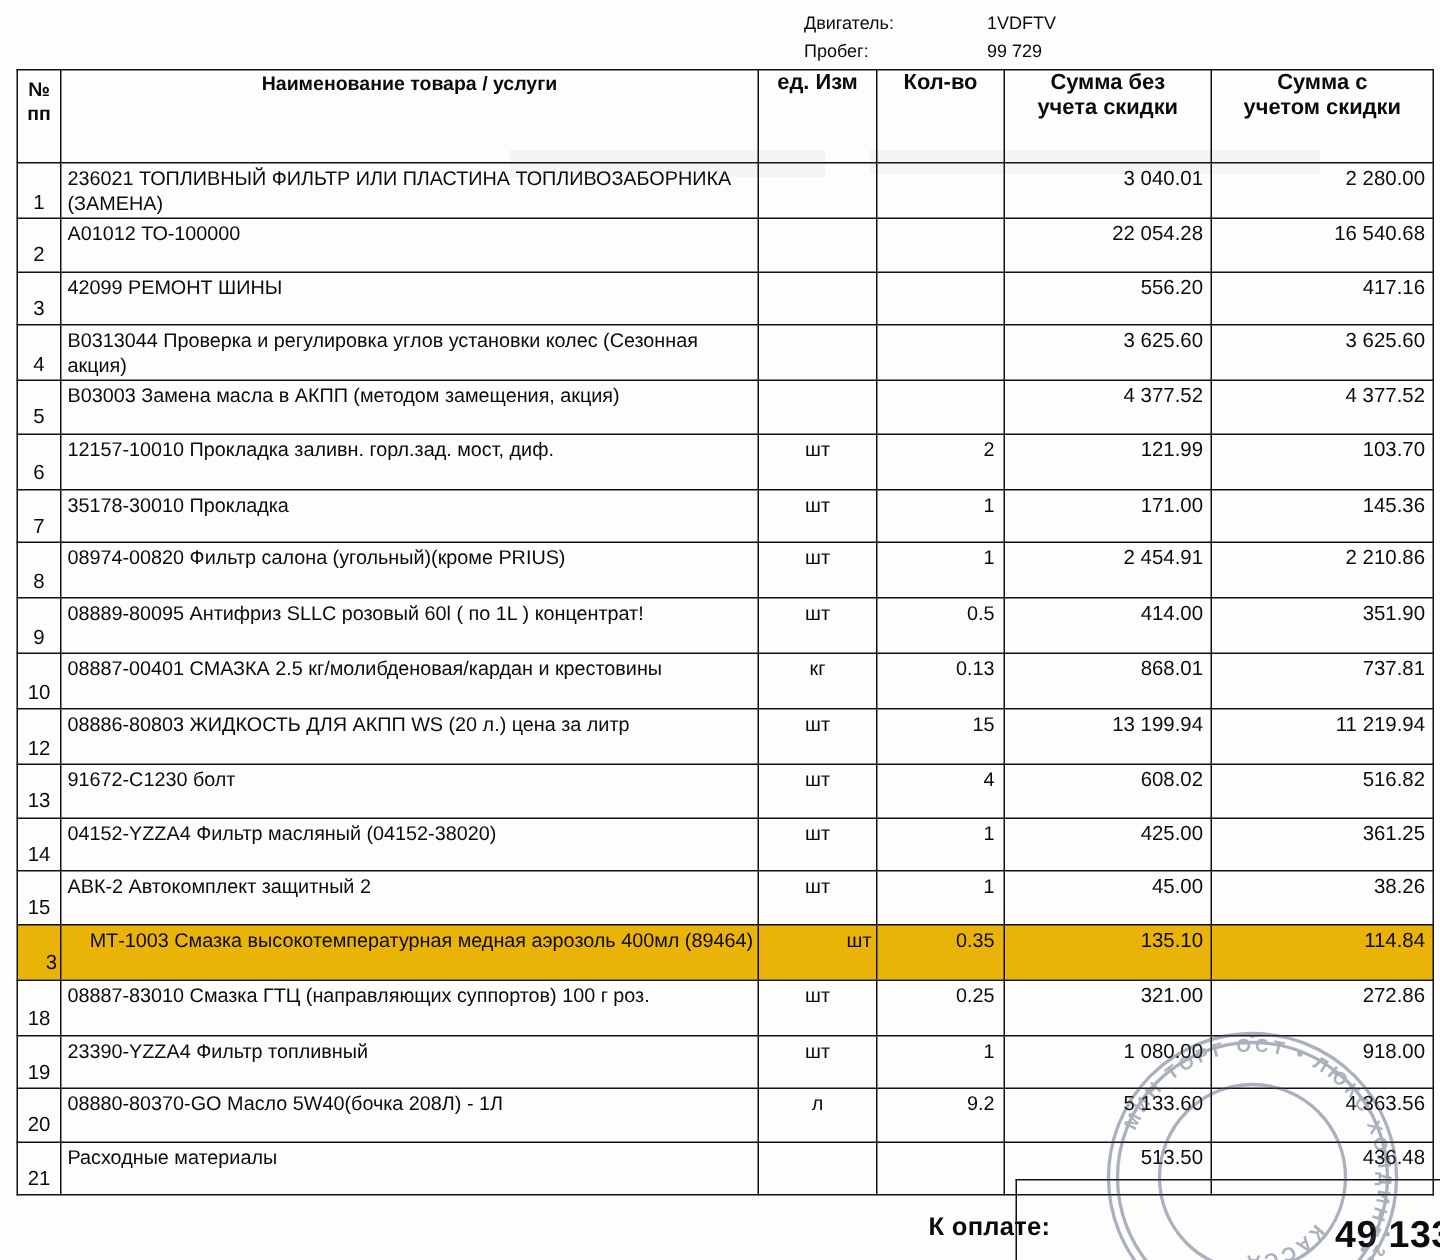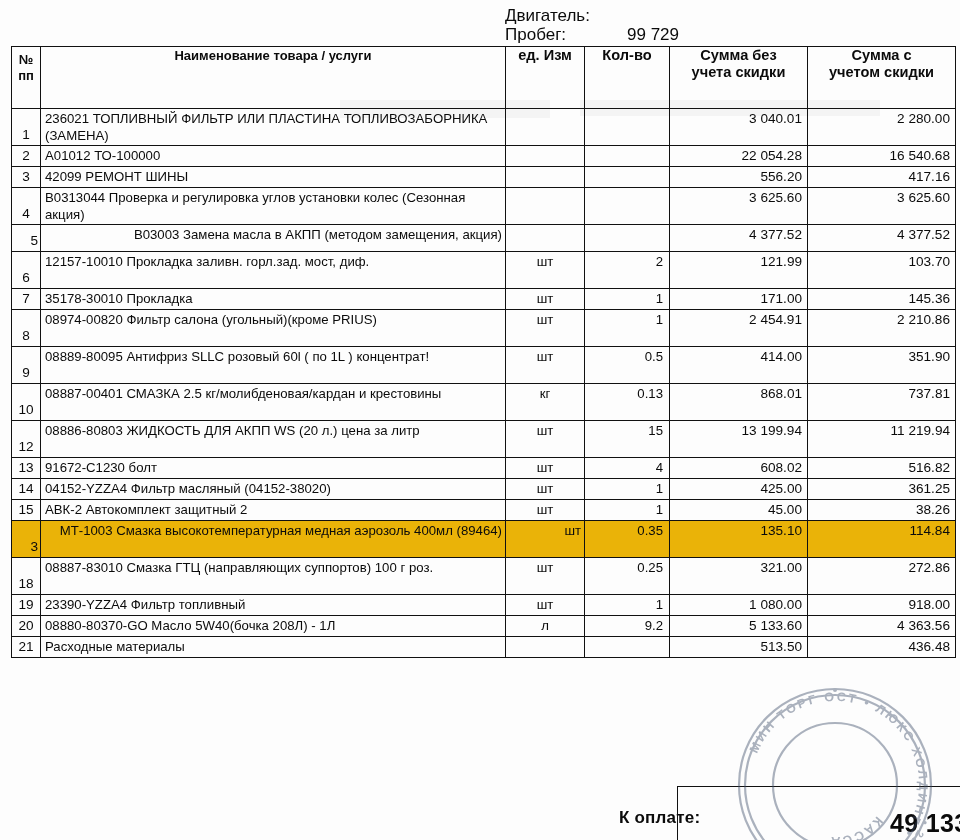--- a/index.html
+++ b/index.html
@@ -13,23 +13,23 @@
   }
   #page {
     position: relative;
     width: 960px; height: 840px;
     background: #fdfdfd;
   }
 
   
   .header-block {
     position: absolute;
-    left: 505px; top: 6px;
+    left: 536px; top: 6px;
     width: 400px;
-    font-size: 17px;
+    font-size: 12px;
     line-height: 19px;
   }
   .header-row { display: flex; }
   .header-label { width: 122px; flex: 0 0 122px; }
   .header-value { flex: 1 1 auto; }
 
   
   .invoice-table {
     position: absolute;
     left: 11px; top: 46px;
@@ -84,26 +84,26 @@
     padding: 2px 3px 1px 3px;
     vertical-align: top;
   }
   td.cell-qty {
     text-align: right;
     padding: 2px 6px 1px 3px;
     vertical-align: top;
   }
   td.cell-sum {
     text-align: right;
-    padding: 2px 5px 1px 3px;
+    padding: 2px 5px 16px 3px;
     vertical-align: top;
     font-size: 13.6px;
   }
   tr.tall-1 td { height: 37px; }
-  tr.tall-2 td { height: 27px; text-align: right; }
+  tr.tall-2 td { height: 27px; }
   tr.short  td { height: 21px; }
   tr.shade  td { background: #eab308; text-align: right; }
 
   
   .total-label {
     position: absolute;
     left: 619px; top: 808px;
     font-size: 17px;
     font-weight: bold;
     letter-spacing: .2px;
@@ -146,20 +146,21 @@
 <body>
 
 <div id="page">
 
   <div class="blotch" style="left:340px;top:100px;width:210px;height:18px;"></div>
   <div class="blotch" style="left:580px;top:100px;width:300px;height:16px;"></div>
 
   <div class="header-block">
     <div class="header-row">
       <div class="header-label">Двигатель:</div>
+      <div class="header-value">1VDFTV</div>
     </div>
     <div class="header-row">
       <div class="header-label">Пробег:</div>
       <div class="header-value">99 729</div>
     </div>
   </div>
 
   <table class="invoice-table">
     <colgroup>
       <col class="c-num">

